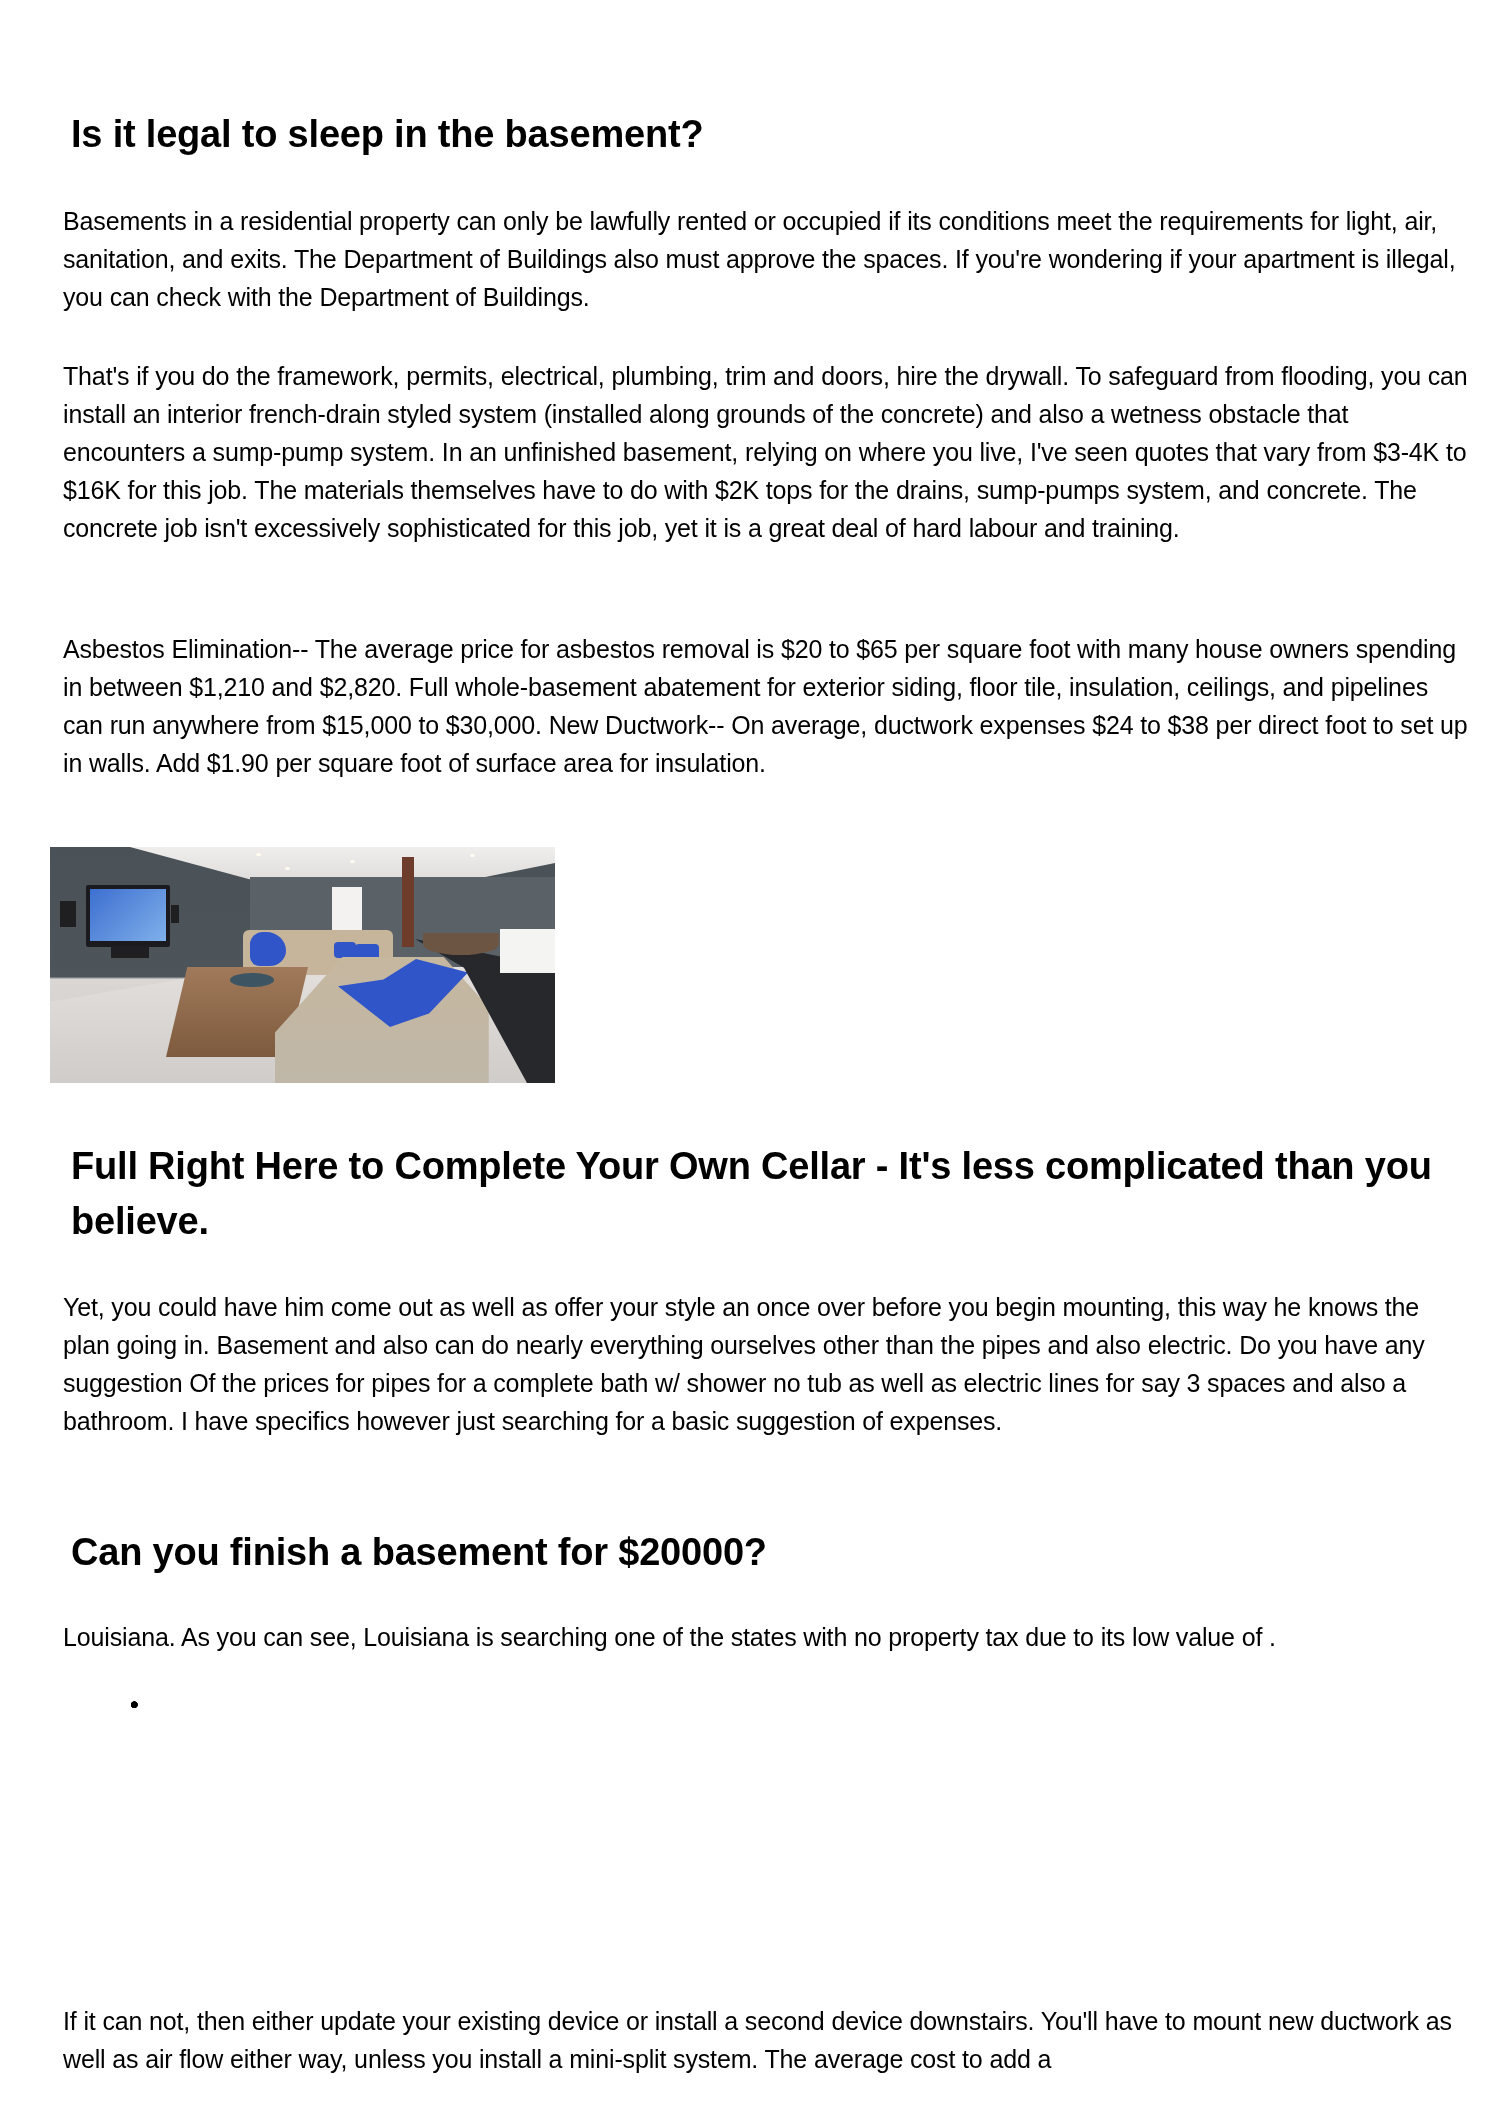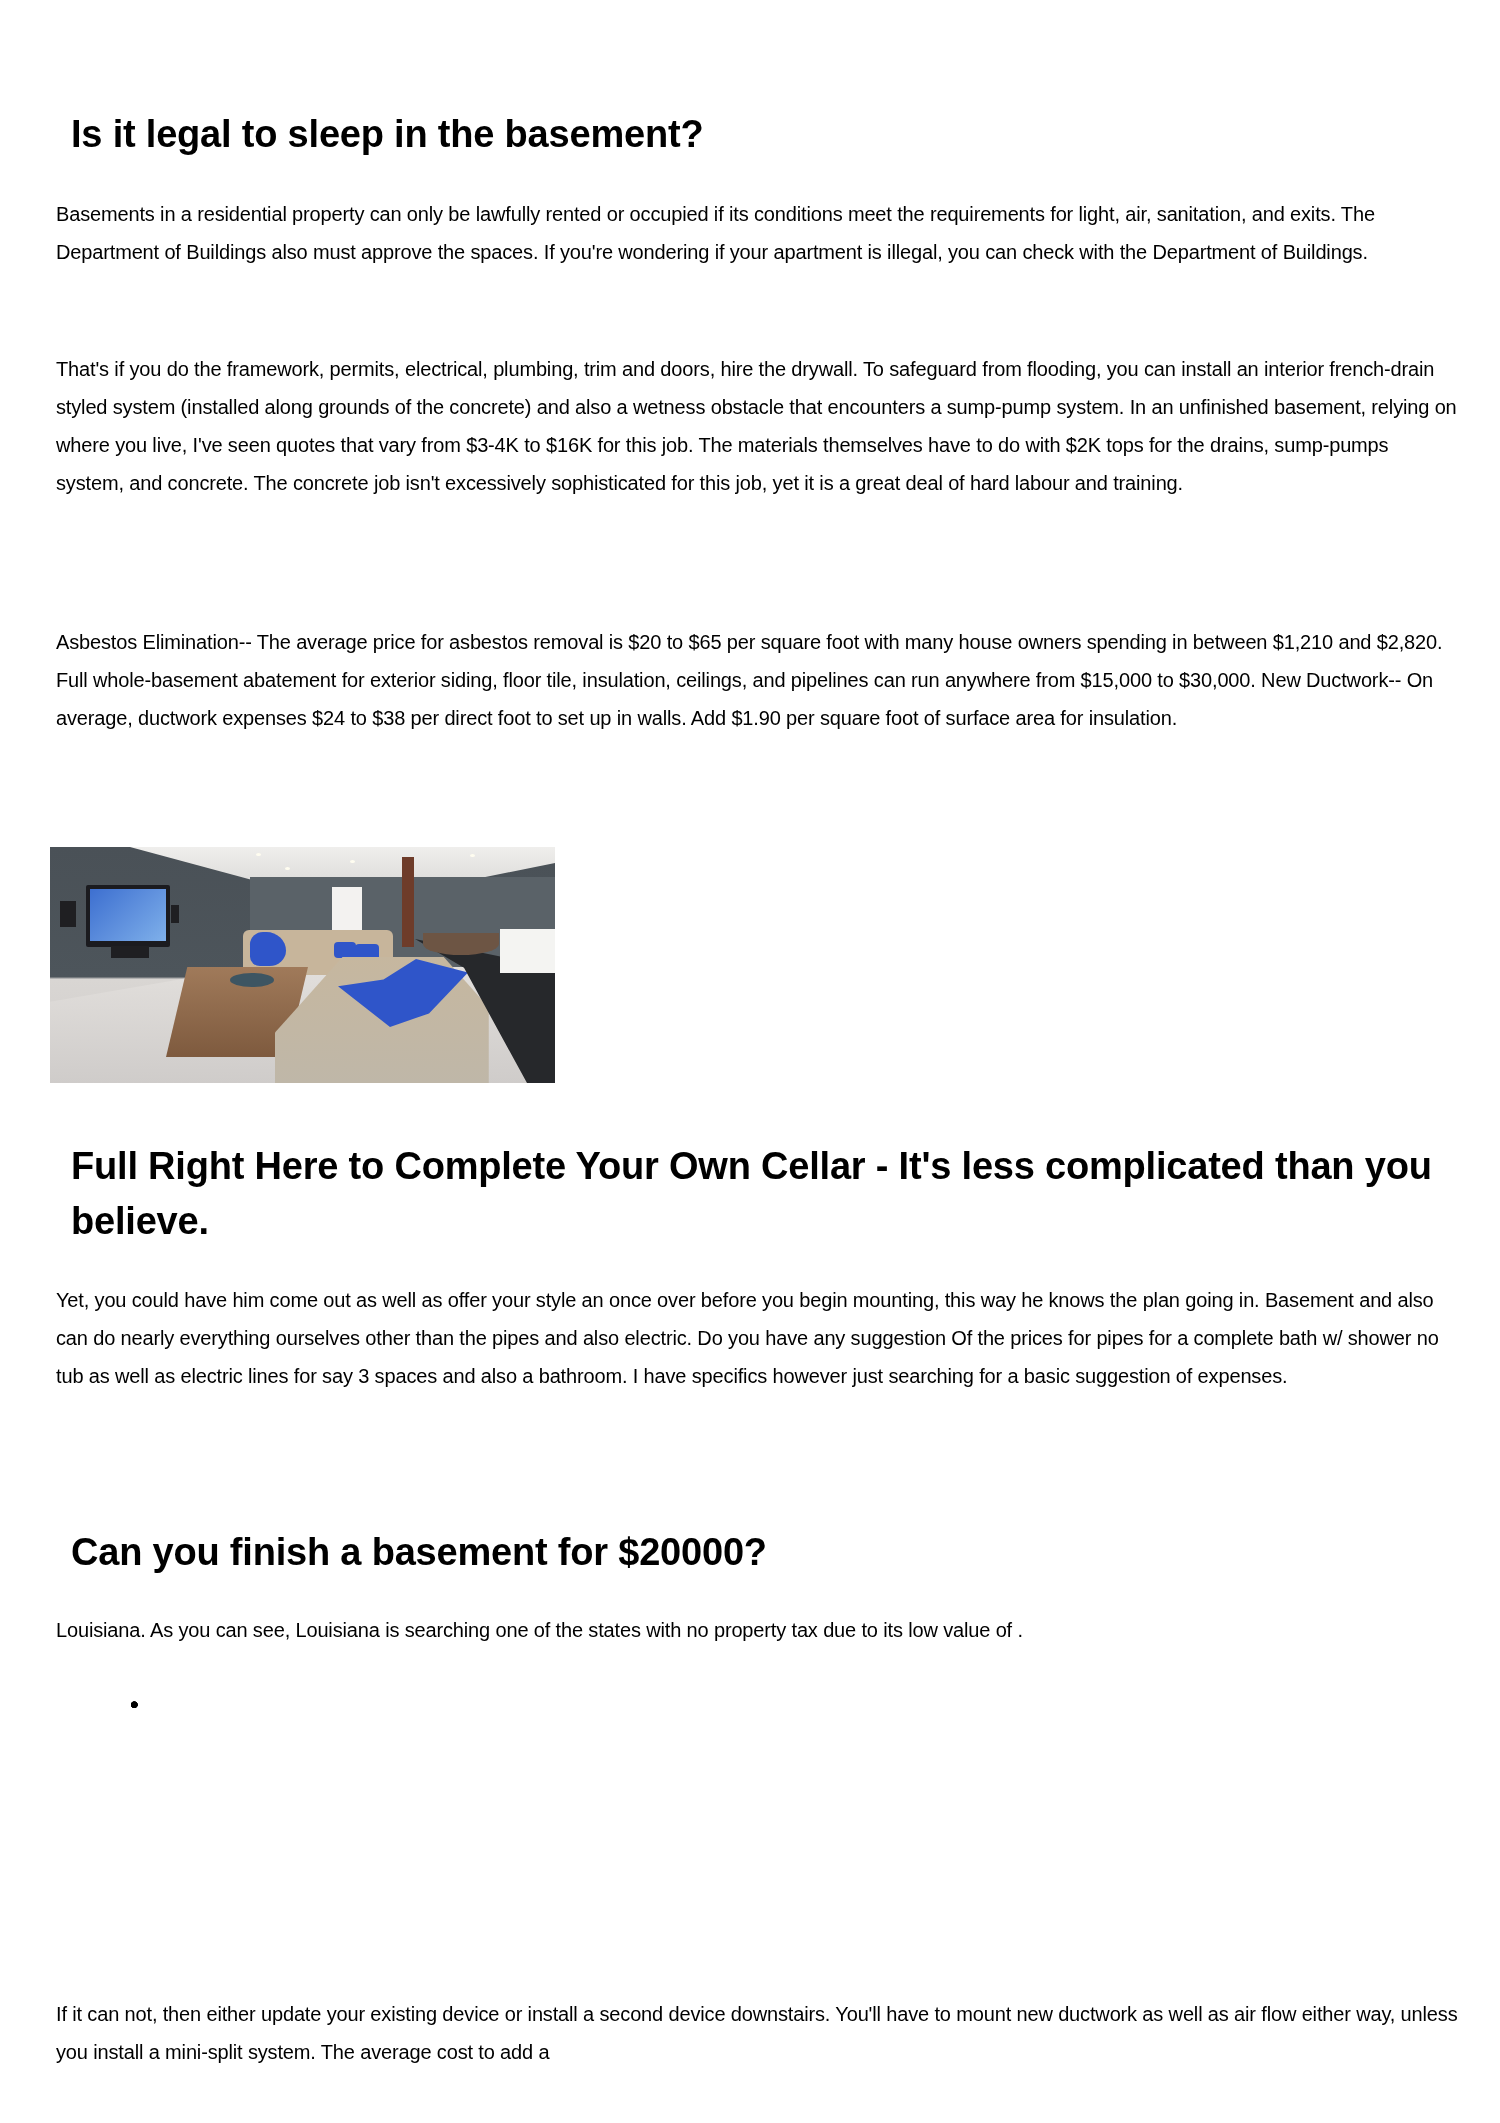--- a/index.html
+++ b/index.html
@@ -21,22 +21,22 @@
     margin: 12px;
     font-weight: bold;
     font-size: 38px;
     line-height: 55px;
     letter-spacing: -0.2px;
     position: absolute;
     left: 8px;
     width: 1405px;
   }
   p {
-    margin: 5px;
-    font-size: 20px;
+    margin: 12px;
+    font-size: 25px;
     line-height: 38px;
     letter-spacing: -0.15px;
     position: absolute;
     left: 0;
     width: 1405px;
   }
   ul {
     margin: 0;
     padding: 0;
     list-style: none;

